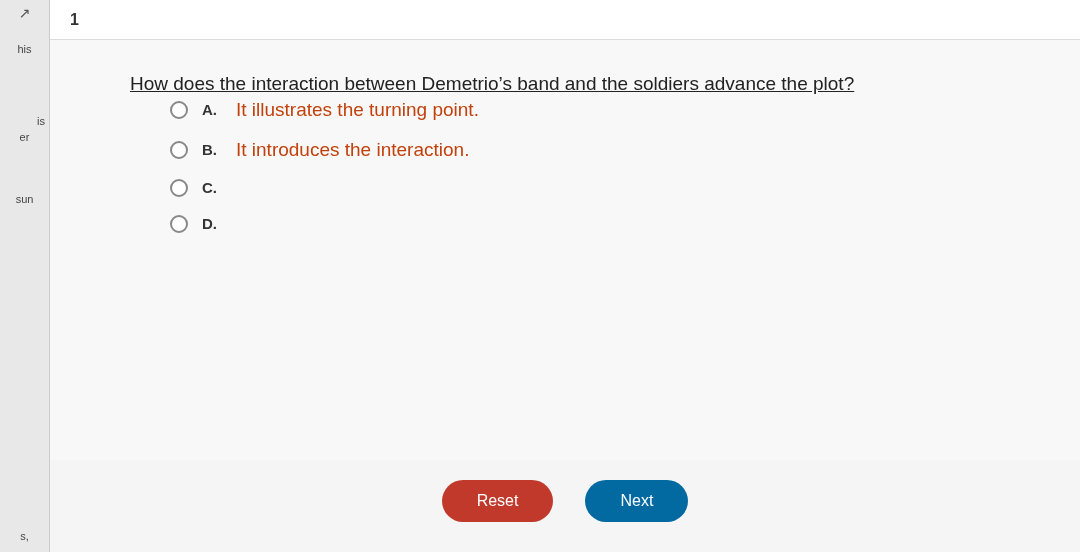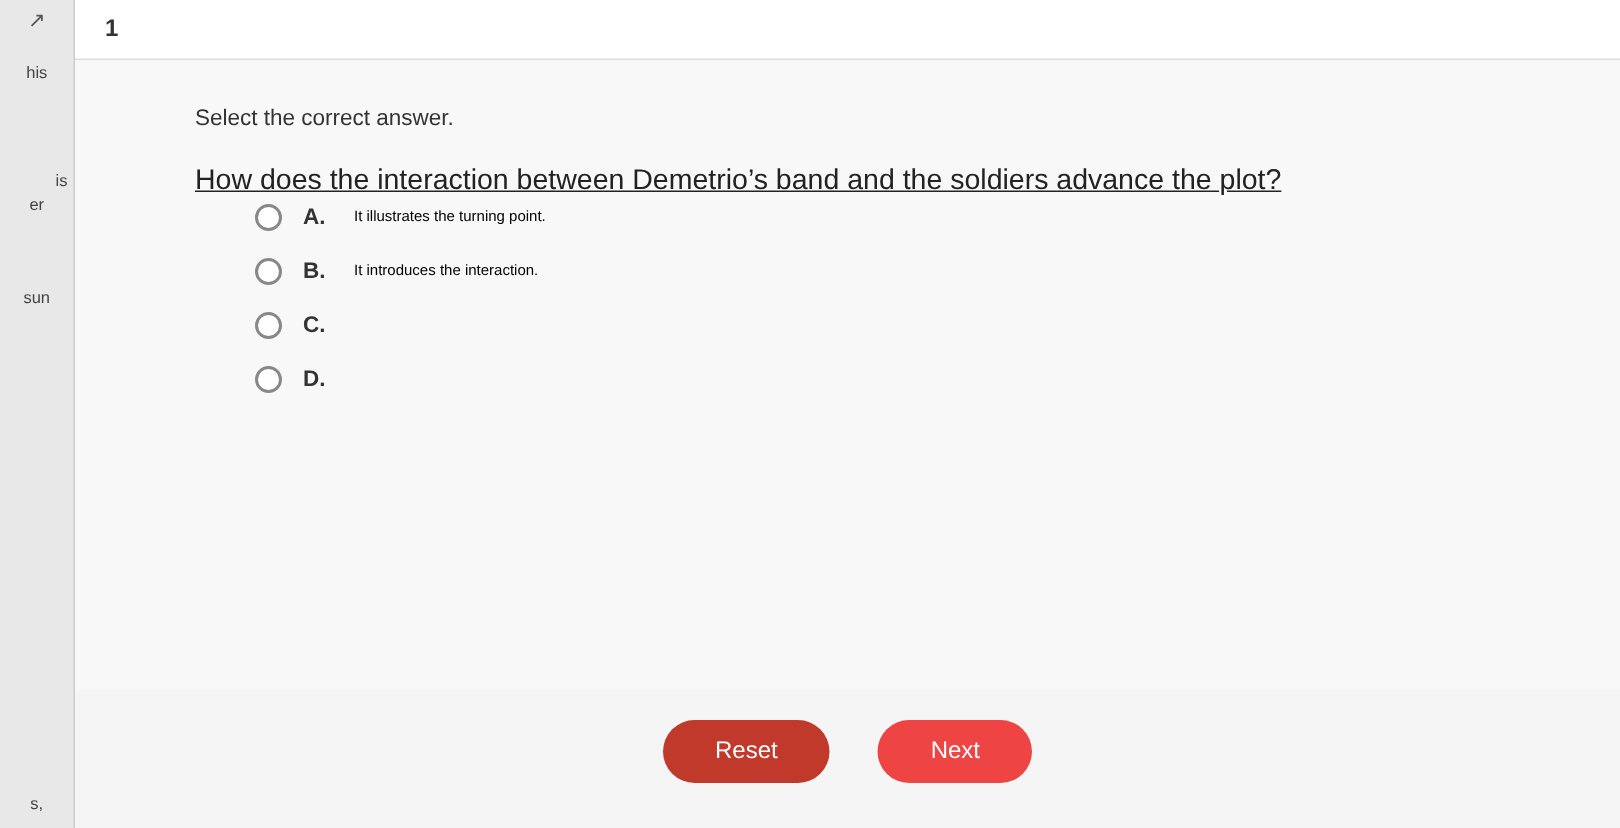--- a/index.html
+++ b/index.html
@@ -85,22 +85,22 @@
     }
 
     .option-letter {
       font-size: 15px;
       font-weight: bold;
       color: #333;
       min-width: 20px;
     }
 
     .option-text {
-      font-size: 10px;
-      color: #000000;
+      font-size: 19px;
+      color: #c2410c;
     }
 
     .bottom-bar {
       display: flex;
       justify-content: center;
       align-items: flex-start;
       gap: 32px;
       padding: 20px 0 30px 0;
     }
 
@@ -109,21 +109,21 @@
       color: white;
       border: none;
       border-radius: 25px;
       padding: 12px 35px;
       font-size: 16px;
       cursor: pointer;
       font-weight: 500;
     }
 
     .btn-next {
-      background: #ef4444;
+      background: #0369a1;
       color: white;
       border: none;
       border-radius: 25px;
       padding: 12px 35px;
       font-size: 16px;
       cursor: pointer;
       font-weight: 500;
     }
 
     .outer-wrapper {
@@ -179,21 +179,20 @@
     <div class="left-sidebar-word-bottom">s,</div>
   </div>
 
   <div class="main-content">
 
     <div class="top-bar">
       <span class="question-number">1</span>
     </div>
 
     <div class="content-area">
-      <p class="instruction">Select the correct answer.</p>
       <p class="question-text">How does the interaction between Demetrio’s band and the soldiers advance the plot?</p>
 
       <ul class="options-list">
         <li class="option-item">
           <span class="radio-circle"></span>
           <span class="option-letter">A.</span>
           <span class="option-text">It illustrates the turning point.</span>
         </li>
         <li class="option-item">
           <span class="radio-circle"></span>

